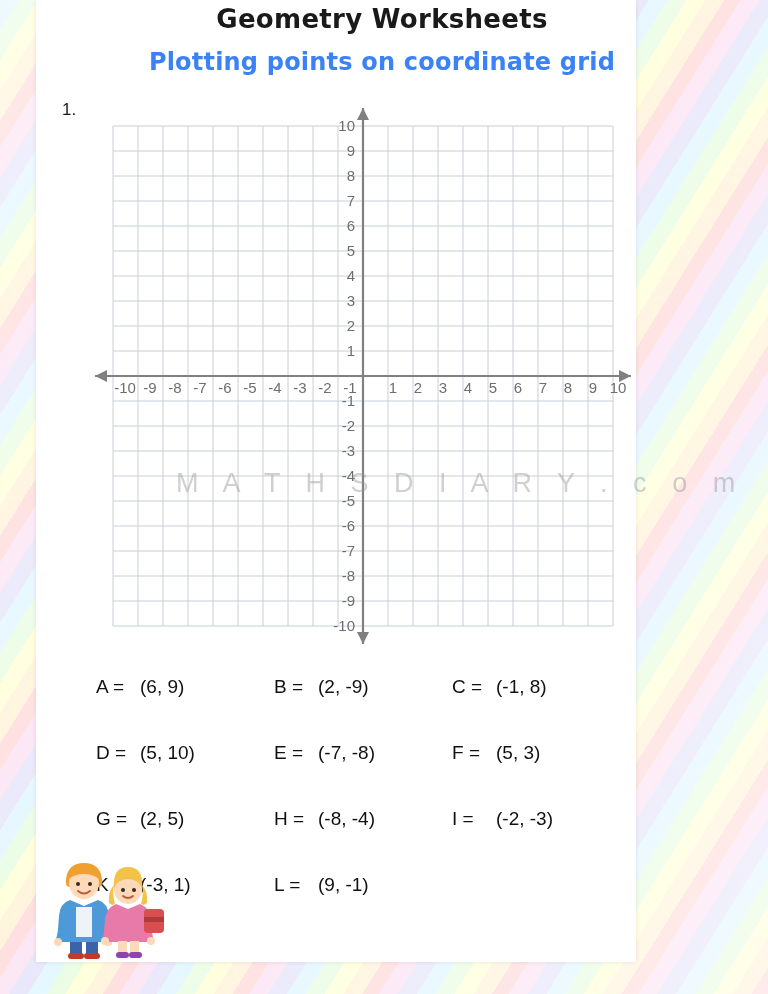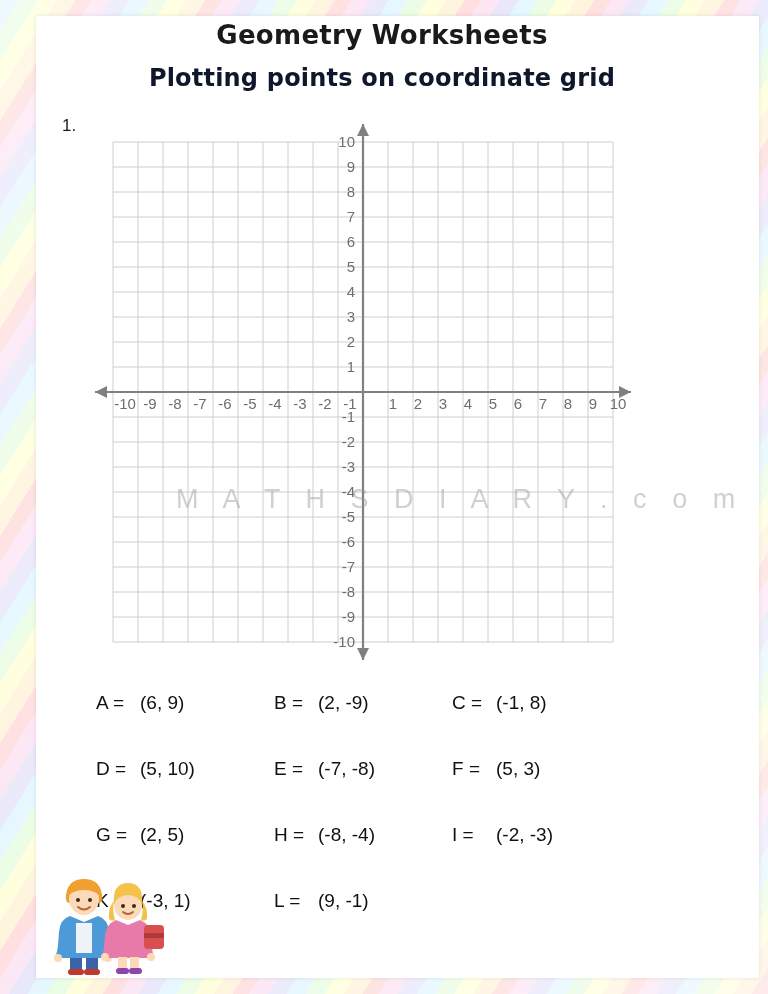--- a/index.html
+++ b/index.html
@@ -35,26 +35,25 @@
   #bg-veil {
     position: absolute;
     inset: 0;
     background: linear-gradient(115deg, rgba(255,255,255,0.45), rgba(255,255,255,0.18) 40%, rgba(255,255,255,0.5));
   }
 
   
   #sheet {
     position: absolute;
     left: 36px;
-    top: 16px;
-    width: 691px;
+    top: 0;
+    width: 600px;
     height: 962px;
     background: #ffffff;
     box-shadow: 0 0 4px rgba(0,0,0,0.10);
-    padding-left: 32px;
   }
 
   
   #title {
     position: absolute;
     left: 0; top: 4px;
     width: 692px;
     text-align: center;
     font-size: 26px;
     font-weight: bold;
@@ -62,21 +61,21 @@
     font-family: "DejaVu Sans", sans-serif;
     letter-spacing: 0.3px;
   }
   #subtitle {
     position: absolute;
     left: 0; top: 48px;
     width: 692px;
     text-align: center;
     font-size: 24px;
     font-weight: bold;
-    color: #0f172a;
+    color: #3b82f6;
     letter-spacing: 0.2px;
   }
 
   #qnum {
     position: absolute;
     left: 26px;
     top: 100px;
     font-size: 17px;
     color: #1a1a1a;
     font-family: "Liberation Sans", sans-serif;

